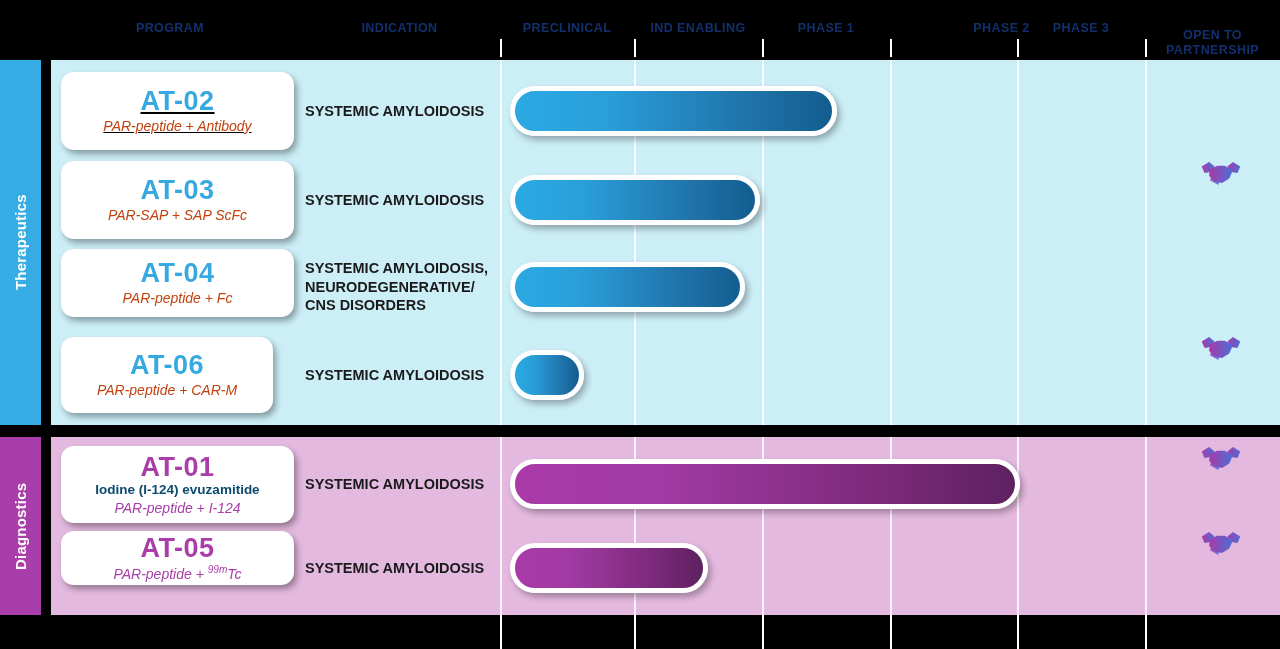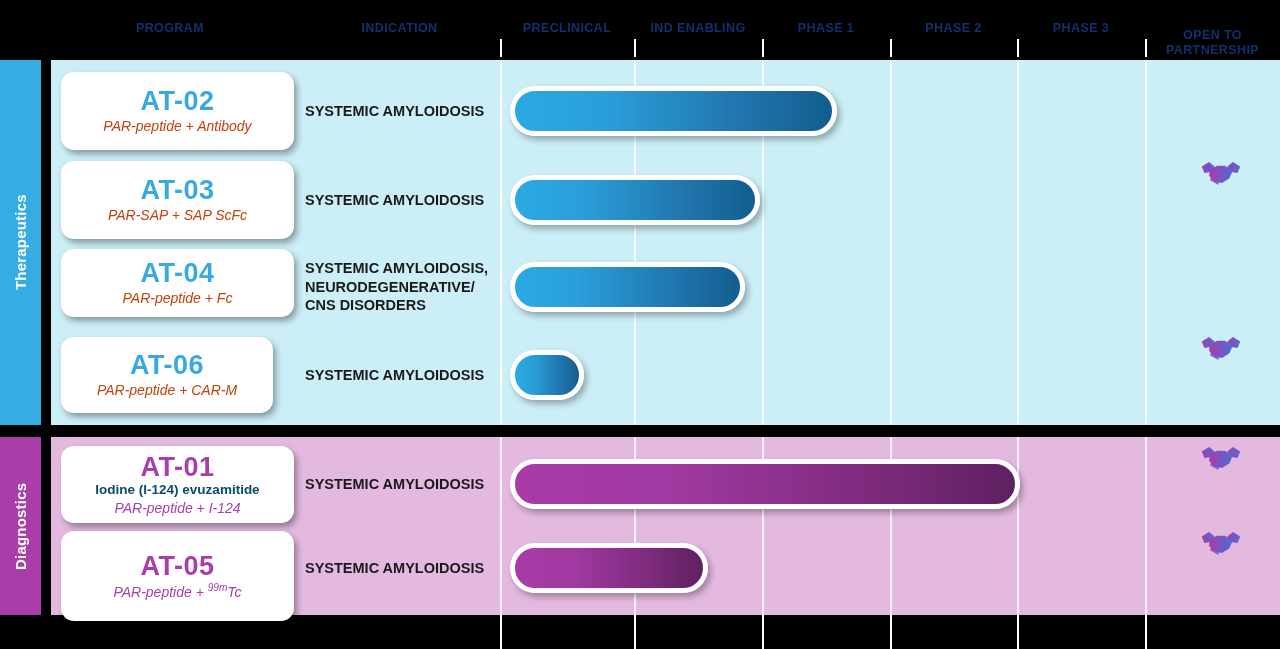--- a/index.html
+++ b/index.html
@@ -81,21 +81,21 @@
 <body>
 
 <div class="stage">
 
   <div class="header">
     <div class="hdr-cell" style="left:41px;width:258px;">PROGRAM</div>
     <div class="hdr-cell" style="left:299px;width:201px;">INDICATION</div>
     <div class="hdr-cell" style="left:500px;width:134px;">PRECLINICAL</div>
     <div class="hdr-cell" style="left:634px;width:128px;">IND ENABLING</div>
     <div class="hdr-cell" style="left:762px;width:128px;">PHASE 1</div>
-    <div class="hdr-cell" style="left:890px;width:127px;text-align:center;">PHASE 2</div>
+    <div class="hdr-cell" style="left:938px;width:127px;text-align:center;">PHASE 2</div>
     <div class="hdr-cell" style="left:1017px;width:128px;">PHASE 3</div>
     <div class="hdr-cell two-line" style="left:1145px;width:135px;">
       <span>OPEN TO</span>
       <span>PARTNERSHIP</span>
     </div>
 
     <div class="tick" style="left:500px;"></div>
     <div class="tick" style="left:634px;"></div>
     <div class="tick" style="left:762px;"></div>
     <div class="tick" style="left:890px;"></div>
@@ -109,21 +109,21 @@
 
   <div class="plate plate-therapeutics" style="left:51px;top:60px;width:1229px;height:365px;">
     <div class="gridline" style="left:449px;top:0;height:365px;"></div>
     <div class="gridline" style="left:583px;top:0;height:365px;"></div>
     <div class="gridline" style="left:711px;top:0;height:365px;"></div>
     <div class="gridline" style="left:839px;top:0;height:365px;"></div>
     <div class="gridline" style="left:966px;top:0;height:365px;"></div>
     <div class="gridline" style="left:1094px;top:0;height:365px;"></div>
   </div>
 
-  <div class="card" style="left:61px;top:72px;width:233px;height:78px;">
+  <div class="card" style="left:61px;top:72px;width:233px;height:78px;text-decoration:underline;">
     <div class="code t-code">AT-02</div>
     <div class="sub t-sub">PAR-peptide + Antibody</div>
   </div>
   <div class="indication" style="left:305px;top:72px;width:195px;height:78px;">SYSTEMIC AMYLOIDOSIS</div>
   <div class="barwrap" style="left:510px;top:86px;width:327px;height:50px;">
     <div class="bar bar-blue"></div>
   </div>
 
   <div class="card" style="left:61px;top:161px;width:233px;height:78px;">
     <div class="code t-code">AT-03</div>
@@ -202,21 +202,21 @@
   </div>
   <div class="hs" style="left:1199px;top:441px;">
     <svg viewBox="0 0 48 34" width="44" height="34">
       <path d="M3 10 L11 5 L17 10 L13 16 L6 17 Z" fill="url(#hsg1)"></path>
       <path d="M45 10 L37 5 L31 10 L35 16 L42 17 Z" fill="url(#hsg1)"></path>
       <path d="M12 13 L20 9 L28 9 L37 14 L33 23 L25 28 L16 26 L11 20 Z" fill="url(#hsg1)"></path>
       <path d="M13 22 L22 27 L21 30 L12 25 Z" fill="url(#hsg1)" opacity=".85"></path>
     </svg>
   </div>
 
-  <div class="card" style="left:61px;top:531px;width:233px;height:90px;">
+  <div class="card" style="left:61px;top:531px;width:233px;height:54px;">
     <div class="code d-code">AT-05</div>
     <div class="sub d-sub">
       <span>PAR-peptide + </span><span class="sup">99m</span><span>Tc</span>
     </div>
   </div>
   <div class="indication" style="left:305px;top:531px;width:195px;height:74px;">SYSTEMIC AMYLOIDOSIS</div>
   <div class="barwrap" style="left:510px;top:543px;width:198px;height:50px;">
     <div class="bar bar-purple"></div>
   </div>
   <div class="hs" style="left:1199px;top:526px;">

